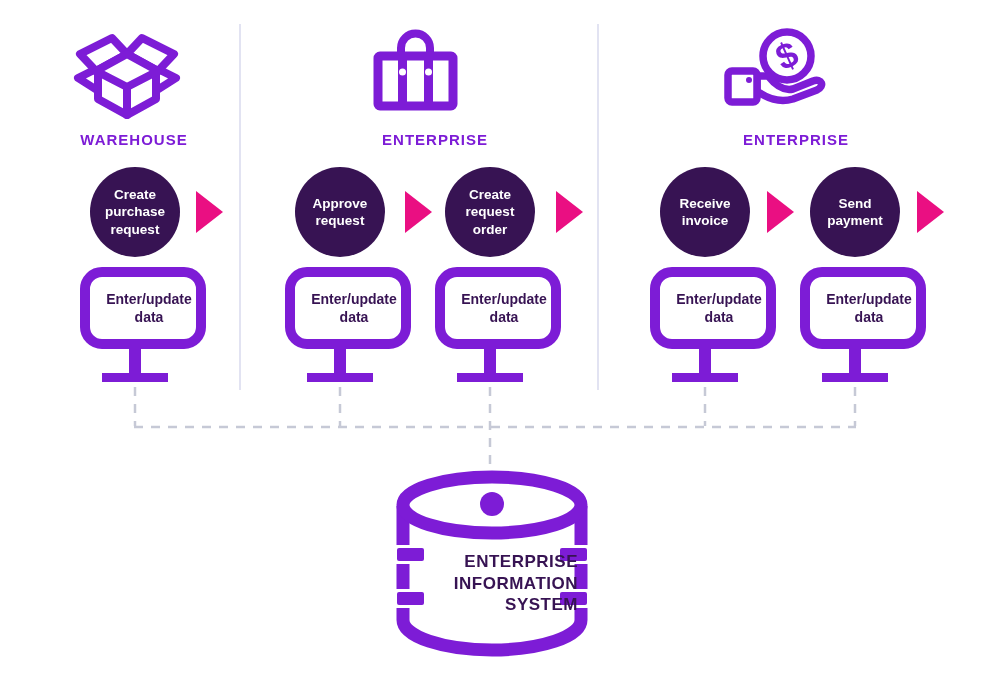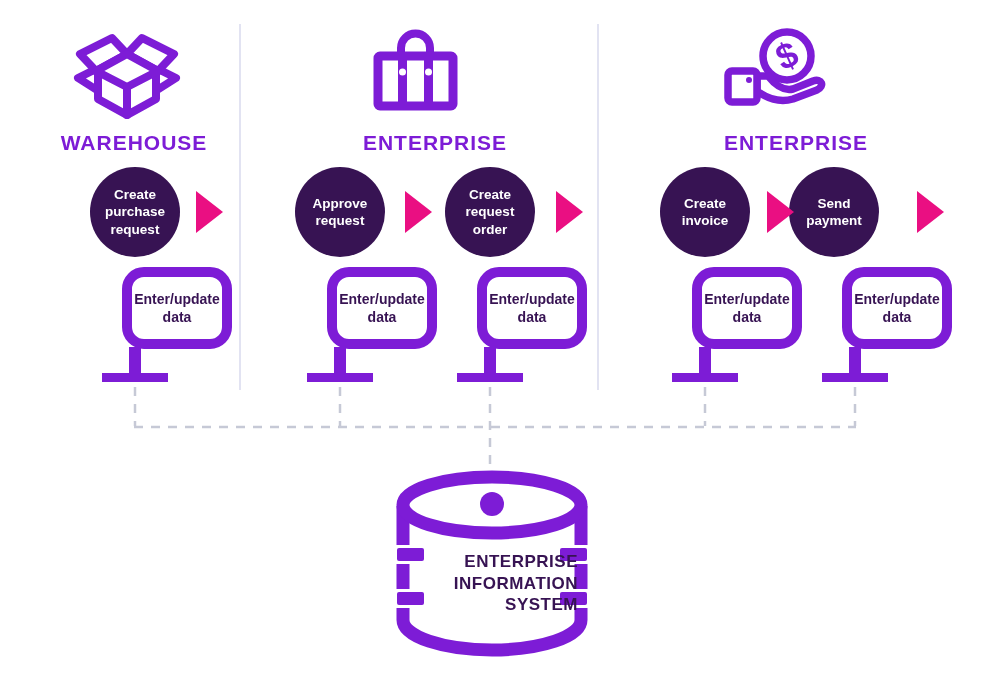--- a/index.html
+++ b/index.html
@@ -8,21 +8,21 @@
     font-family:"Liberation Sans", sans-serif; overflow:hidden;
   }
   .abs { position:absolute; }
 
   
   .divider { position:absolute; top:24px; width:2px; height:366px; background:#E2E3F2; }
 
   
   .section-label {
     position:absolute; top:131px; width:200px; text-align:center;
-    font-size:21px; font-weight:bold; letter-spacing:1px; color:#7D1CD6;
+    font-size:15px; font-weight:bold; letter-spacing:1px; color:#7D1CD6;
   }
 
   
   .step {
     position:absolute; top:167px; width:90px; height:90px; border-radius:50%;
     background:#371353; color:#ffffff; display:flex; align-items:center; justify-content:center;
   }
   .step-label {
     width:74px; text-align:center; font-size:13.5px; font-weight:bold; line-height:1.28;
   }
@@ -30,23 +30,23 @@
   
   .flow-arrow {
     position:absolute; top:191px; width:0; height:0;
     border-top:21px solid transparent; border-bottom:21px solid transparent;
     border-left:27px solid #EA0F82;
   }
 
   
   .monitor { position:absolute; top:267px; width:110px; height:116px; }
   .screen {
-    position:absolute; left:0; top:0; width:110px; height:82px; box-sizing:border-box;
+    position:absolute; left:0; top:0; width:126px; height:82px; box-sizing:border-box;
     border:10px solid #7D1CD6; border-radius:22px; background:#ffffff;
-    display:flex; align-items:center; justify-content:center;margin-left:42px;
+    display:flex; align-items:center; justify-content:flex-end;
   }
   .screen-text {
     width:94px; text-align:center; font-size:14px; font-weight:bold;
     line-height:1.3; color:#371353;
   }
   .stand { position:absolute; left:49px; top:80px; width:12px; height:28px; background:#7D1CD6; }
   .base  { position:absolute; left:22px; top:106px; width:66px; height:9px; background:#7D1CD6; }
 
   
   .db-text {
@@ -104,23 +104,23 @@
   <div class="step" style="left:90px">
     <div class="step-label">Create purchase request</div>
   </div>
   <div class="step" style="left:295px">
     <div class="step-label">Approve request</div>
   </div>
   <div class="step" style="left:445px">
     <div class="step-label">Create request order</div>
   </div>
   <div class="step" style="left:660px">
-    <div class="step-label">Create invoice</div>
+    <div class="step-label">Receive invoice</div>
   </div>
-  <div class="step" style="left:789px">
+  <div class="step" style="left:810px">
     <div class="step-label">Send payment</div>
   </div>
 
   <div class="flow-arrow" style="left:196px"></div>
   <div class="flow-arrow" style="left:405px"></div>
   <div class="flow-arrow" style="left:556px"></div>
   <div class="flow-arrow" style="left:767px"></div>
   <div class="flow-arrow" style="left:917px"></div>
 
   <div class="monitor" style="left:80px">

